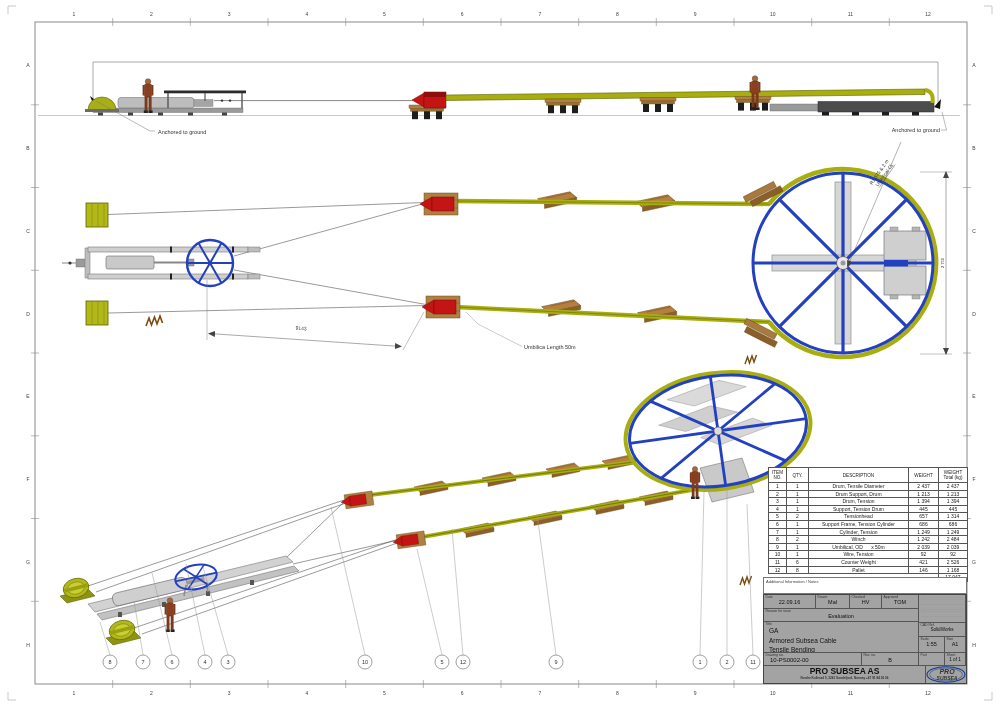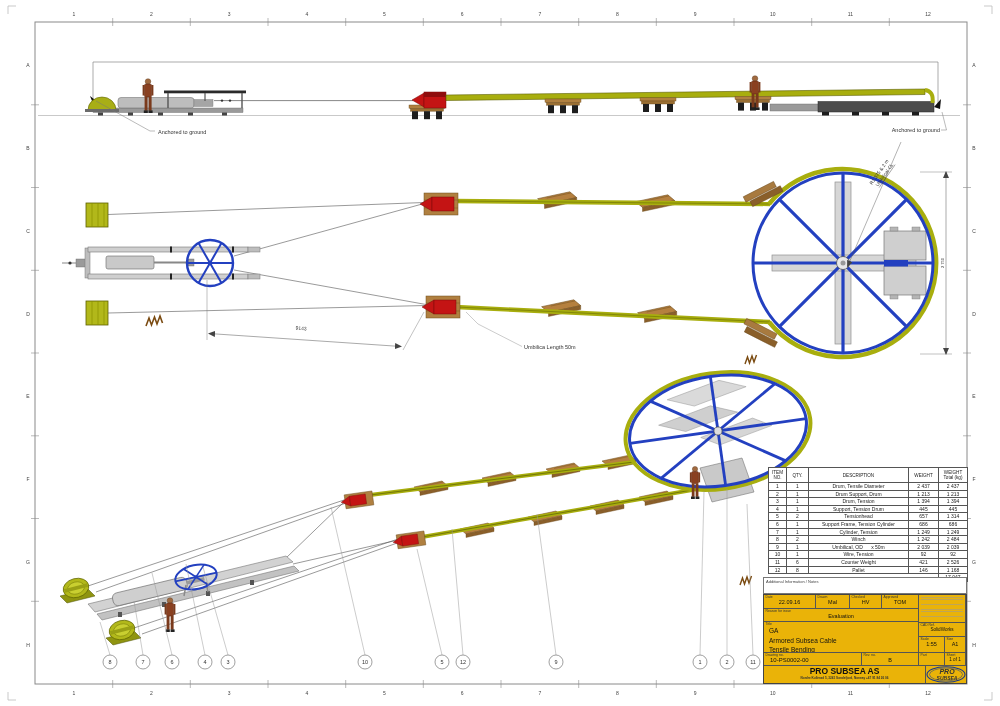--- a/index.html
+++ b/index.html
@@ -13,21 +13,21 @@
 
   .bom{position:absolute;left:768px;top:467px;width:199px;background:#fff}
   .bom table{width:100%;border-collapse:collapse;table-layout:fixed;font-size:5px;color:#222}
   .bom th,.bom td{border:0.6px solid #555;padding:0;text-align:center;line-height:6.6px;font-weight:normal;overflow:hidden;white-space:nowrap}
   .bom th{font-size:4.6px;line-height:5px;white-space:normal;height:14px;vertical-align:middle}
   .bom tr.total td{border:none;height:7px}
   .bom tr.total td.tot{border:0.6px solid #555}
 
   .notes{position:absolute;left:763px;top:577px;width:204px;height:17px;border:0.6px solid #777;box-sizing:border-box;background:#fff;font-size:4px;color:#444;padding:1px 0 0 2px}
 
-  .tb{position:absolute;left:763px;top:594px;width:204px;height:90px;border:1px solid #444;box-sizing:border-box;background:#eab308;font-size:5px;color:#111}
+  .tb{position:absolute;left:763px;top:594px;width:204px;height:90px;border:1px solid #444;box-sizing:border-box;background:#a3a3a3;font-size:5px;color:#111}
   .cell{position:absolute;border-right:0.6px solid #555;border-bottom:0.6px solid #555;box-sizing:border-box;overflow:hidden}
   .lbl{font-size:3.4px;line-height:3.8px;color:#333;padding:0.5px 0 0 1.5px;text-align:left}
   .val{font-size:5.5px;line-height:6px;text-align:center;color:#111}
   .tl{font-size:6.5px;line-height:9.5px;padding-left:5px;color:#111}
   .company{font-size:8.5px;font-weight:bold;text-align:center;line-height:10px;color:#111}
   .addr{font-size:3.1px;font-weight:bold;text-align:center;color:#333;line-height:4px}
   .fp{margin:2px;height:21px;background:repeating-linear-gradient(180deg,#9a9a9a 0,#9a9a9a 0.7px,transparent 0.7px,transparent 2.4px);opacity:.55}
 </style>
 </head>
 <body>

